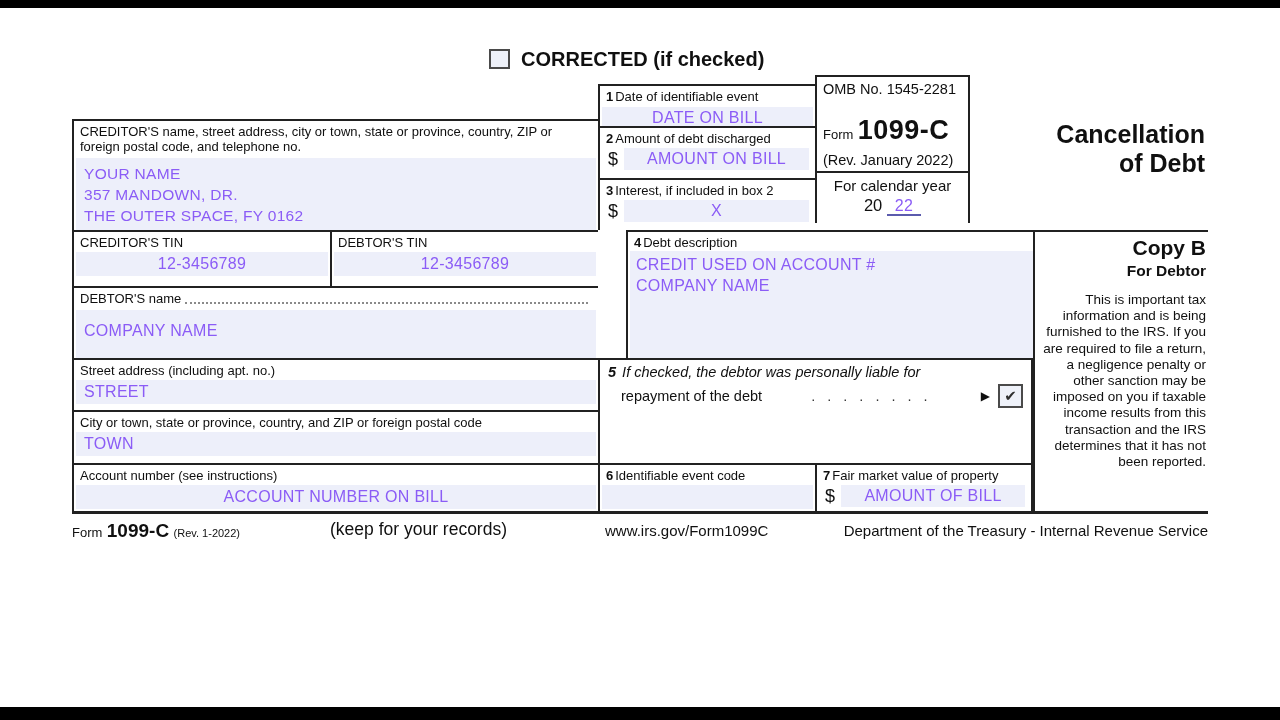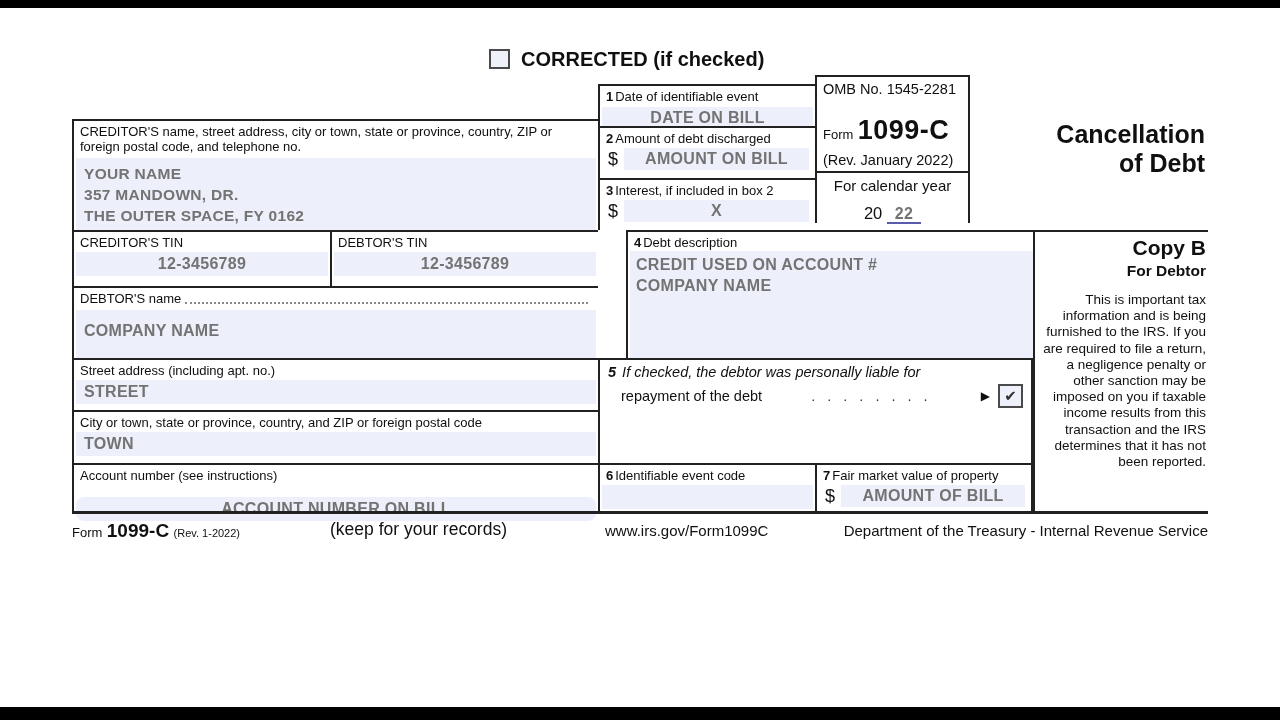--- a/index.html
+++ b/index.html
@@ -8,21 +8,21 @@
     font-family:"Liberation Sans","DejaVu Sans",sans-serif;color:#101010;
     -webkit-font-smoothing:antialiased;
   }
   .sheet{position:absolute;left:0;top:8px;width:1280px;height:699px;background:#ffffff;}
   .abs{position:absolute;box-sizing:border-box;}
   .cell{position:absolute;box-sizing:border-box;border-left:2px solid #212121;border-top:2px solid #212121;background:#fff;}
   .br{border-right:2px solid #212121;}
   .label{font-size:13px;line-height:15px;color:#0f0f0f;padding:3px 6px 0 6px;}
   .num{font-weight:bold;padding-right:2px;}
   .fillbg{background:#edeffa;}
-  .val{color:#737373;font-weight:bold;font-size:16px;letter-spacing:.3px;}
+  .val{color:#8b5cf6;font-weight:normal;font-size:16px;letter-spacing:.3px;}
   .center{text-align:center;}
   .dollar-row{display:flex;align-items:center;padding:2px 6px 0 8px;gap:6px;}
   .dollar{font-size:18px;color:#101010;}
   .strip{flex:1;padding:2px 4px;}
   .dotfill{flex:1;border-bottom:2px dotted #8a8a8a;margin:0 4px 4px 4px;height:11px;}
   .checkbox{display:inline-flex;align-items:center;justify-content:center;
     width:21px;height:20px;border:2px solid #4a4a4a;background:#eef1f9;
     font-size:15px;color:#2e2e2e;font-weight:bold;}
   .footer-txt{font-size:15px;color:#101010;}
 </style>
@@ -74,21 +74,21 @@
     <div style="font-size:14.5px;">OMB No. 1545-2281</div>
     <div style="margin-top:18px;">
       <span style="font-size:13px;">Form</span>
       <span style="font-size:27px;font-weight:bold;letter-spacing:.5px;">1099-C</span>
     </div>
     <div style="font-size:14.5px;margin-top:6px;">(Rev. January 2022)</div>
   </div>
 
   <div class="cell br center" style="left:815px;top:163px;width:155px;height:52px;padding-top:4px;">
     <div style="font-size:15px;">For calendar year</div>
-    <div style="margin-top:10px;">
+    <div style="margin-top:2px;">
       <span style="font-size:16.5px;">20</span>
       <span class="val" style="border-bottom:2px solid #5b5bad;padding:0 8px;">22</span>
     </div>
   </div>
 
   <div class="abs" style="left:905px;top:112px;width:300px;text-align:right;font-weight:bold;font-size:25px;line-height:29px;">
     <div>Cancellation</div>
     <div>of Debt</div>
   </div>
 
@@ -125,21 +125,21 @@
 
   <div class="cell" style="left:72px;top:402px;width:526px;height:53px;">
     <div class="label">City or town, state or province, country, and ZIP or foreign postal code</div>
     <div class="fillbg" style="margin:2px 2px 0 2px;padding:3px 8px;">
       <span class="val">TOWN</span>
     </div>
   </div>
 
   <div class="cell" style="left:72px;top:455px;width:526px;height:50px;">
     <div class="label">Account number (see instructions)</div>
-    <div class="fillbg center" style="margin:14px 2px 0 2px;padding:3px 0;border-radius:8px;">
+    <div class="fillbg center" style="margin:2px 2px 0 2px;padding:3px 0;">
       <span class="val">ACCOUNT NUMBER ON BILL</span>
     </div>
   </div>
 
   <div class="cell br" style="left:598px;top:222px;width:435px;height:128px;margin-left:28px;">
     <div class="label"><span class="num">4</span><span>Debt description</span></div>
     <div class="fillbg" style="margin:1px 2px 0 2px;height:104px;padding:3px 6px;">
       <div class="val" style="line-height:21px;">CREDIT USED ON ACCOUNT #</div>
       <div class="val" style="line-height:21px;">COMPANY NAME</div>
     </div>

